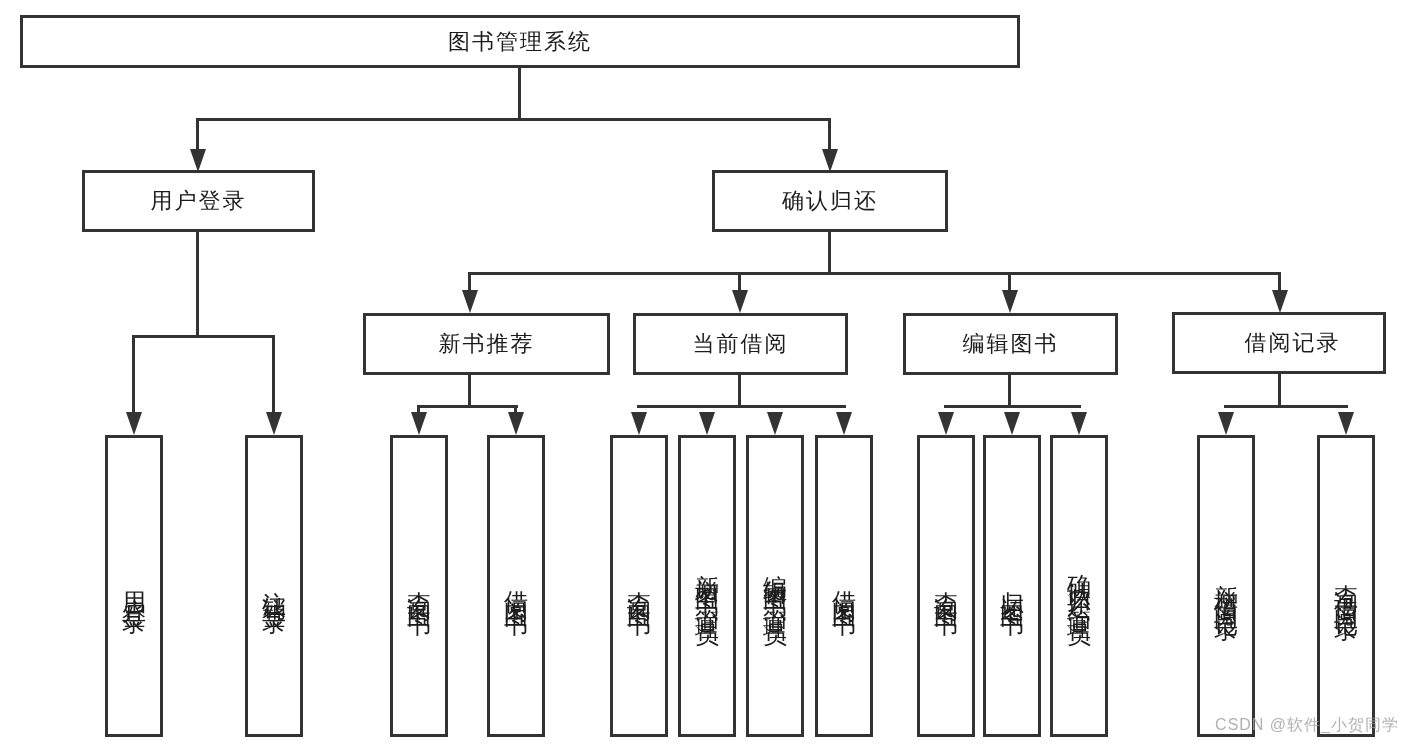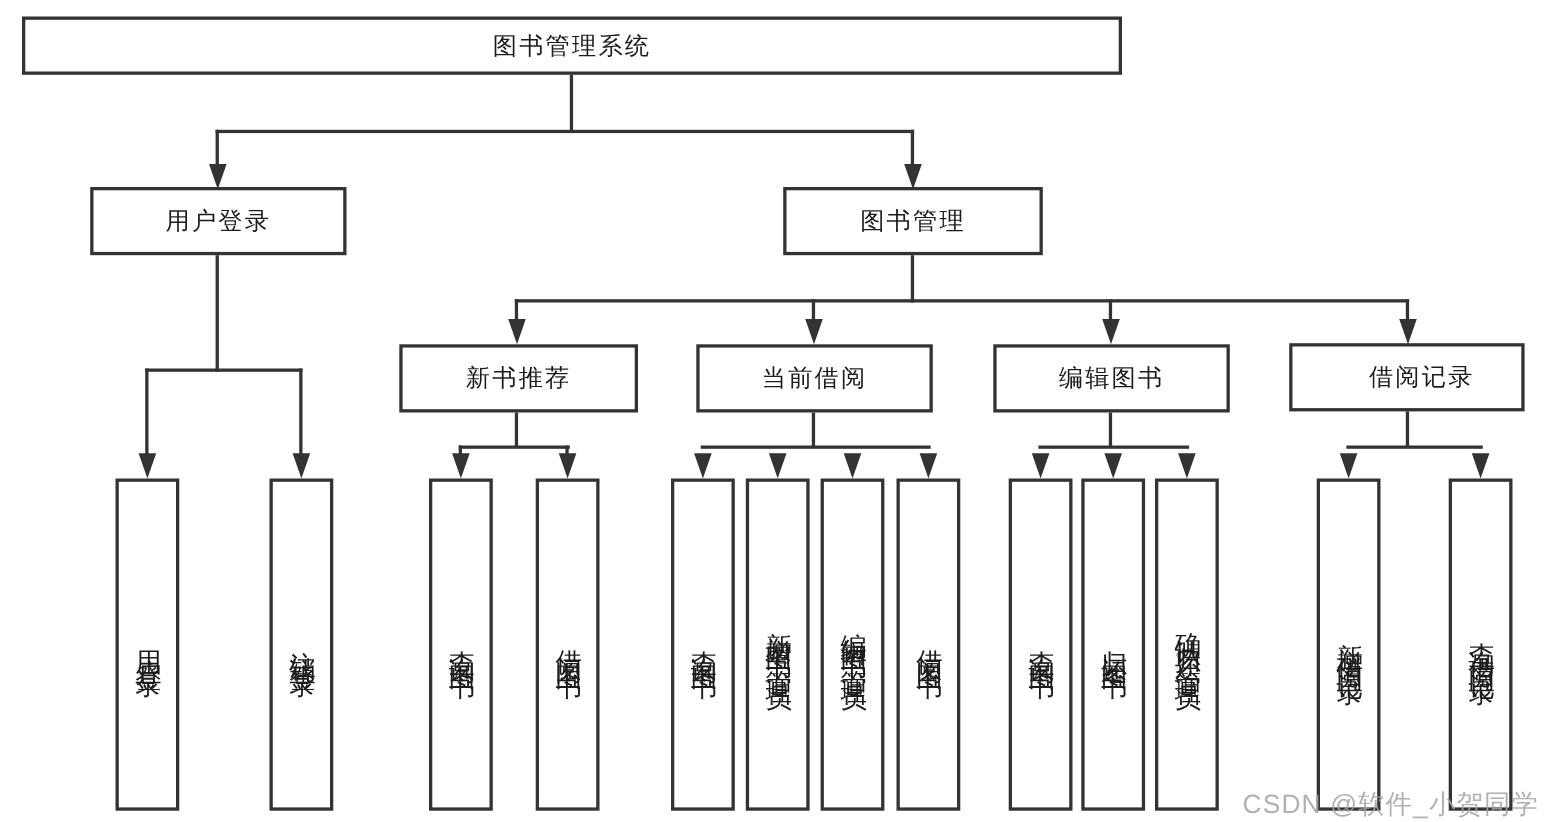--- a/index.html
+++ b/index.html
@@ -63,44 +63,44 @@
     position:absolute;
     width:0;height:0;
     border-left:8px solid transparent;
     border-right:8px solid transparent;
     border-top:23px solid var(--line);
   }
   .watermark{
     position:absolute;
     top:715px;
     right:6px;
-    font-size:24px;
+    font-size:16px;
     color:rgba(163,163,163,0.85);
     letter-spacing:1px;
     z-index:5;
   }
 </style>
 </head>
 <body>
 
 <div id="canvas">
 
   <div class="node" style="left:20px;top:15px;width:1000px;height:53px;">
     <span>图书管理系统</span>
   </div>
 
   <div class="node" style="left:82px;top:170px;width:233px;height:62px;">
     <span>用户登录</span>
   </div>
 
   <div class="node" style="left:712px;top:170px;width:236px;height:62px;">
-    <span>图书管理</span>
-  </div>
-
-  <div class="node" style="left:363px;top:313px;width:217px;height:62px;">
+    <span>确认归还</span>
+  </div>
+
+  <div class="node" style="left:363px;top:313px;width:247px;height:62px;">
     <span>新书推荐</span>
   </div>
 
   <div class="node" style="left:633px;top:313px;width:215px;height:62px;">
     <span>当前借阅</span>
   </div>
 
   <div class="node" style="left:903px;top:313px;width:215px;height:62px;">
     <span>编辑图书</span>
   </div>

